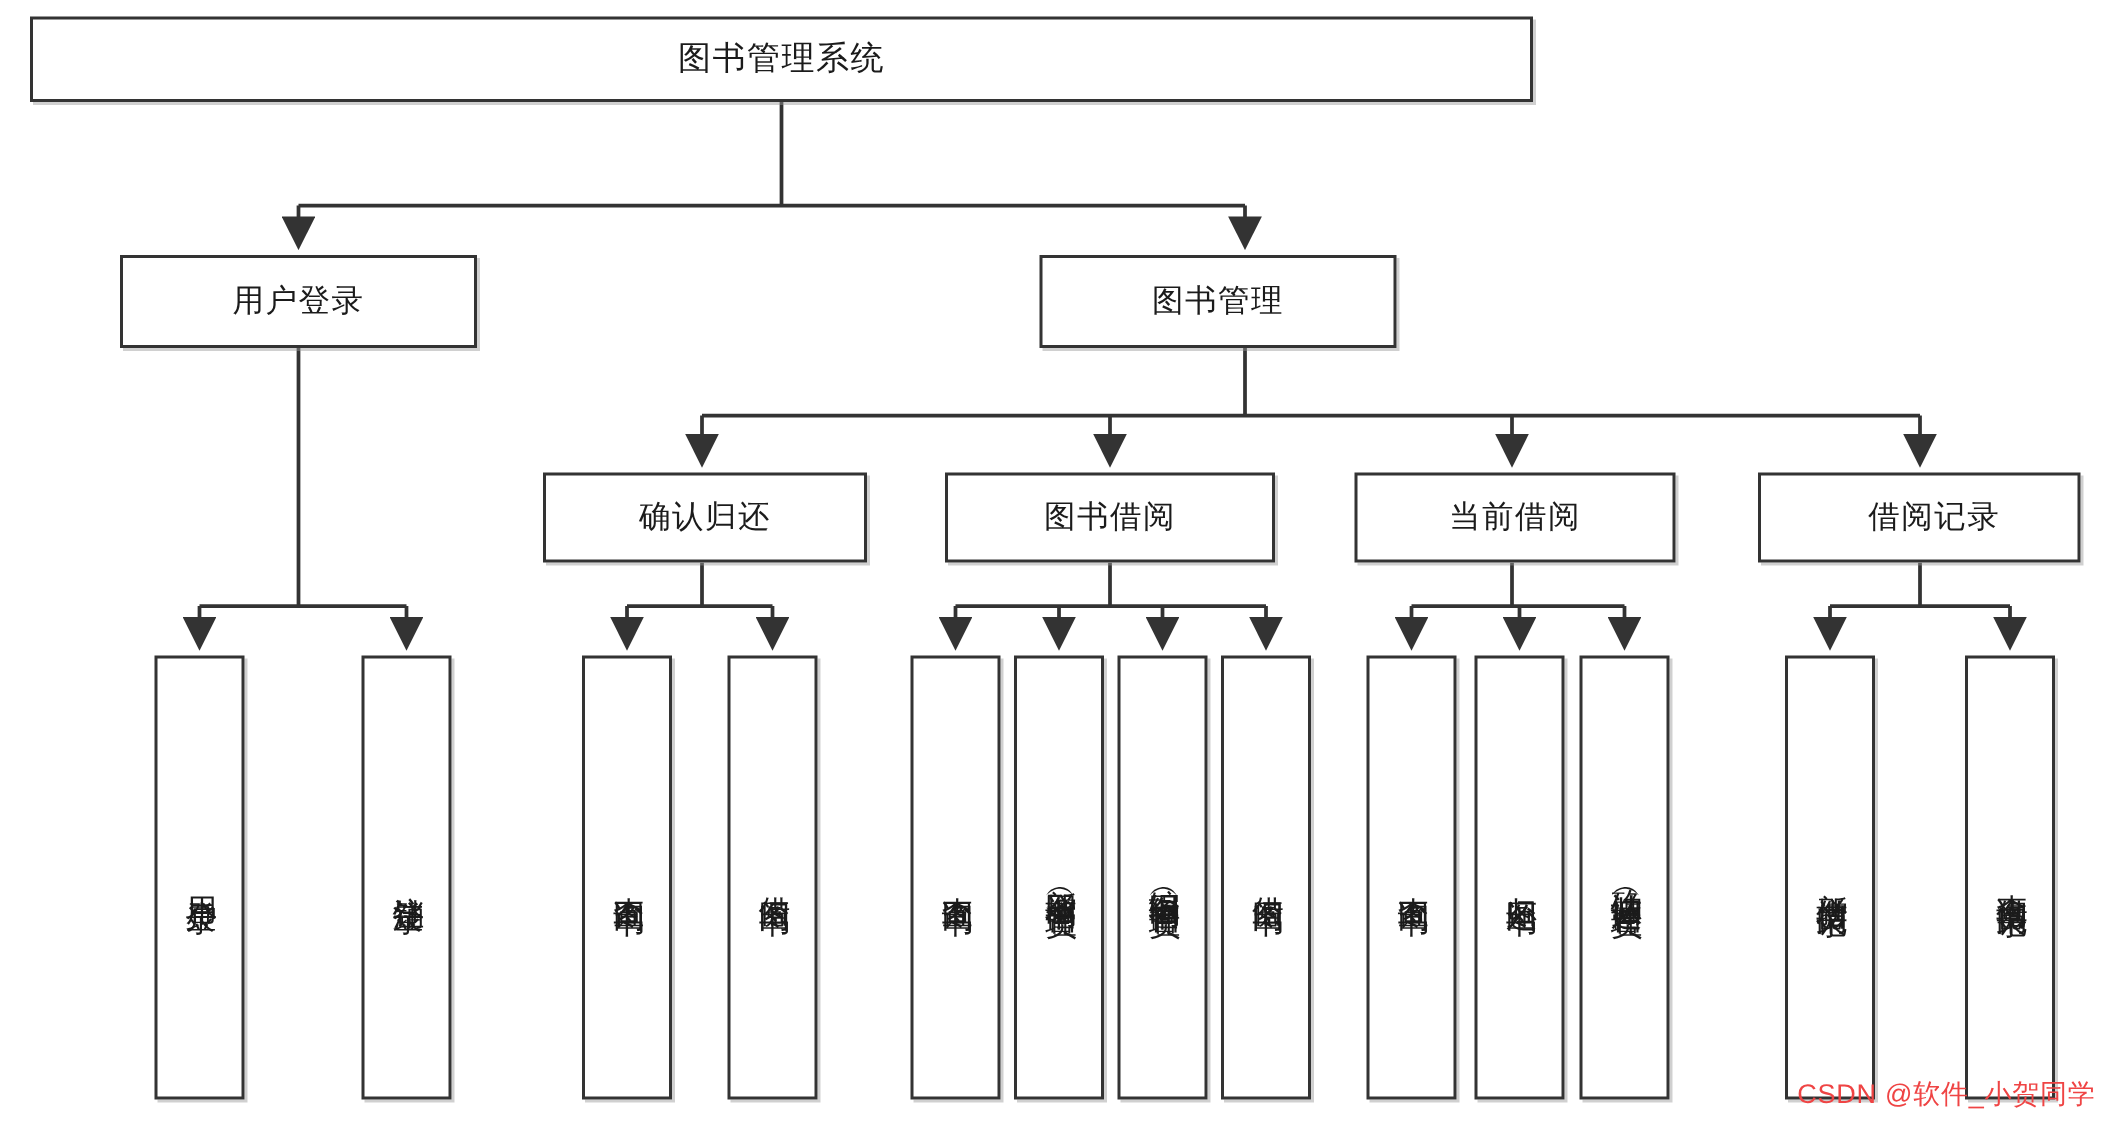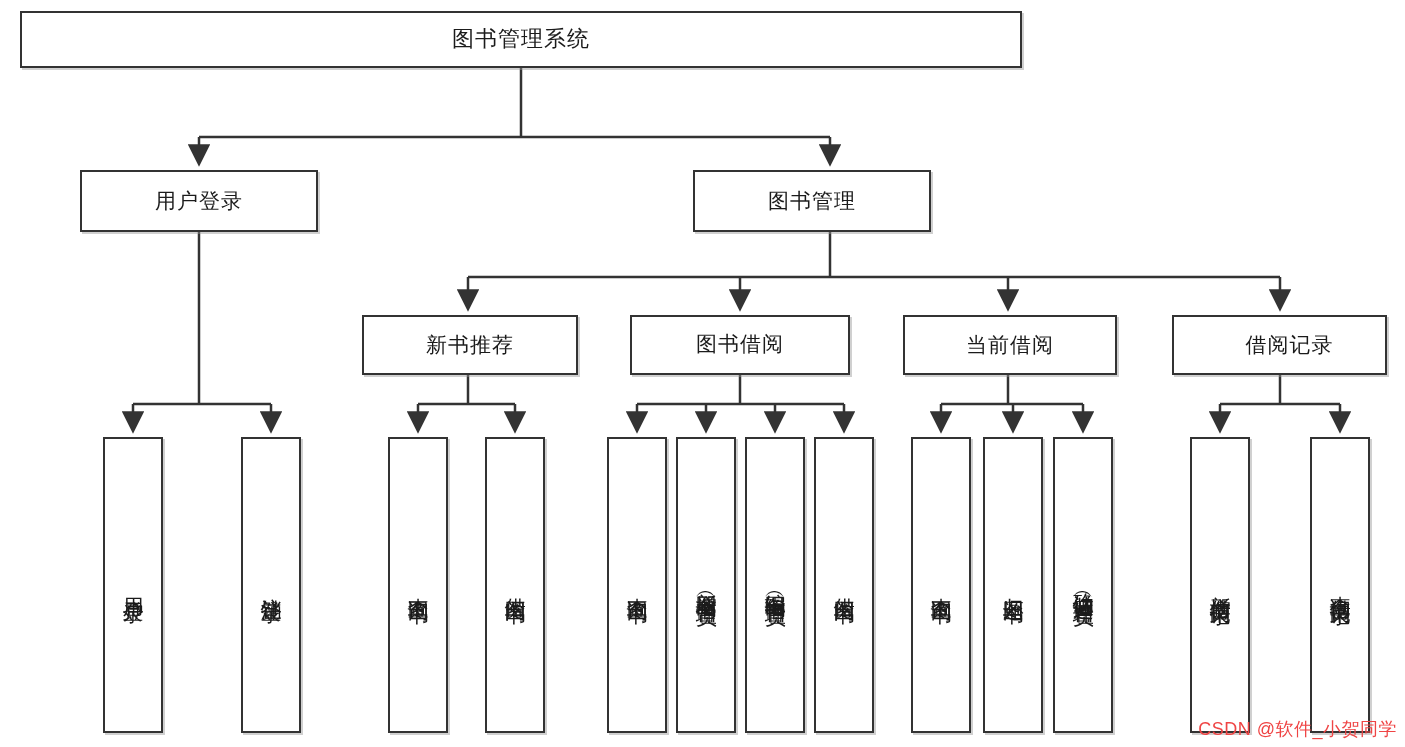--- a/index.html
+++ b/index.html
@@ -134,23 +134,23 @@
   </div>
 
   <div class="node horiz" style="left: 80px; top: 170px; width: 238px; height: 62px;">
     <span class="label">用户登录</span>
   </div>
   <div class="node horiz" style="left: 693px; top: 170px; width: 238px; height: 62px;">
     <span class="label">图书管理</span>
   </div>
 
   <div class="node horiz" style="left: 362px; top: 315px; width: 216px; height: 60px;">
-    <span class="label">新书推荐</span>
-  </div>
-  <div class="node horiz" style="left: 630px; top: 315px; width: 220px; height: 60px; font-family: Liberation Serif, serif;">
+    <span class="label">确认归还</span>
+  </div>
+  <div class="node horiz" style="left: 630px; top: 315px; width: 220px; height: 60px;">
     <span class="label">图书借阅</span>
   </div>
   <div class="node horiz" style="left: 903px; top: 315px; width: 214px; height: 60px;">
     <span class="label">当前借阅</span>
   </div>
   <div class="node horiz" style="left: 1172px; top: 315px; width: 215px; height: 60px; padding-left: 20px;">
     <span class="label">借阅记录</span>
   </div>
 
   <div class="node vert" style="left: 103px; top: 437px; width: 60px; height: 296px;">

